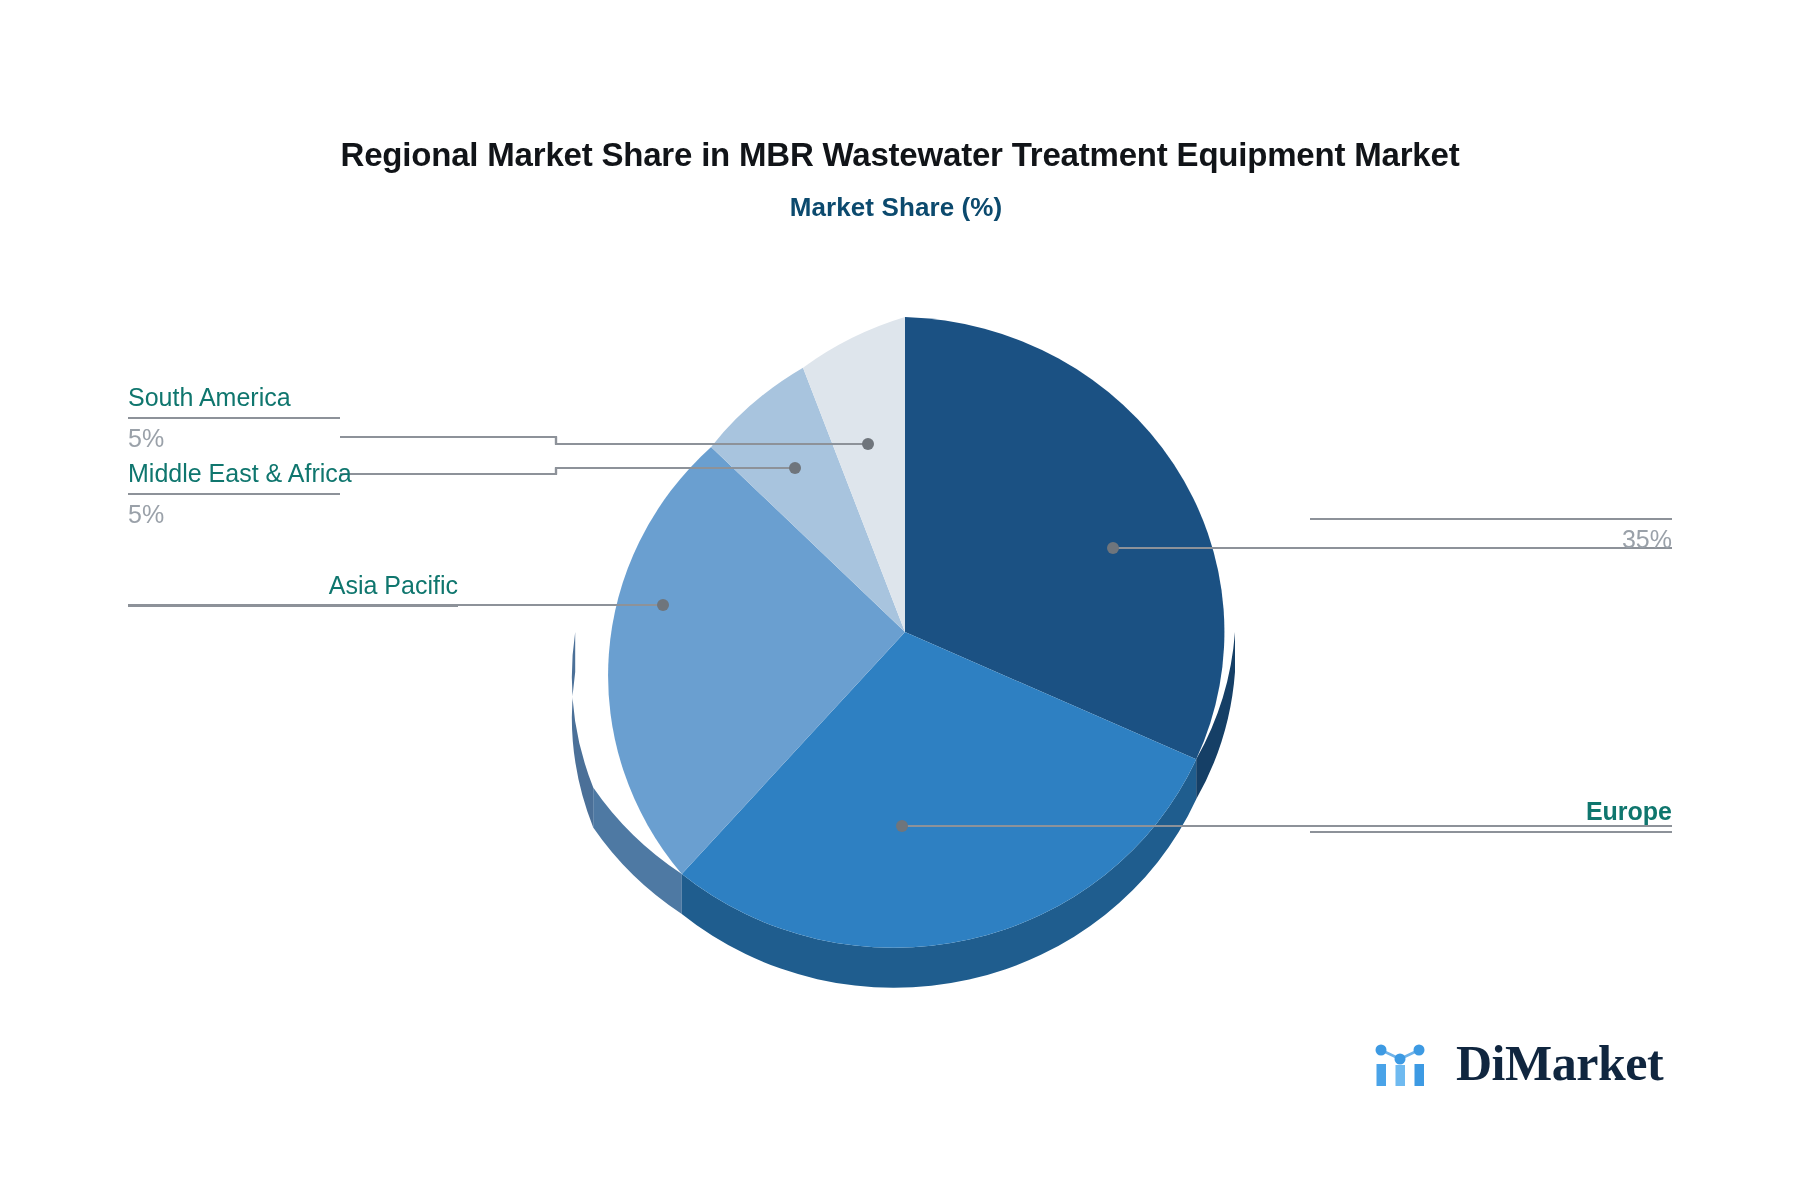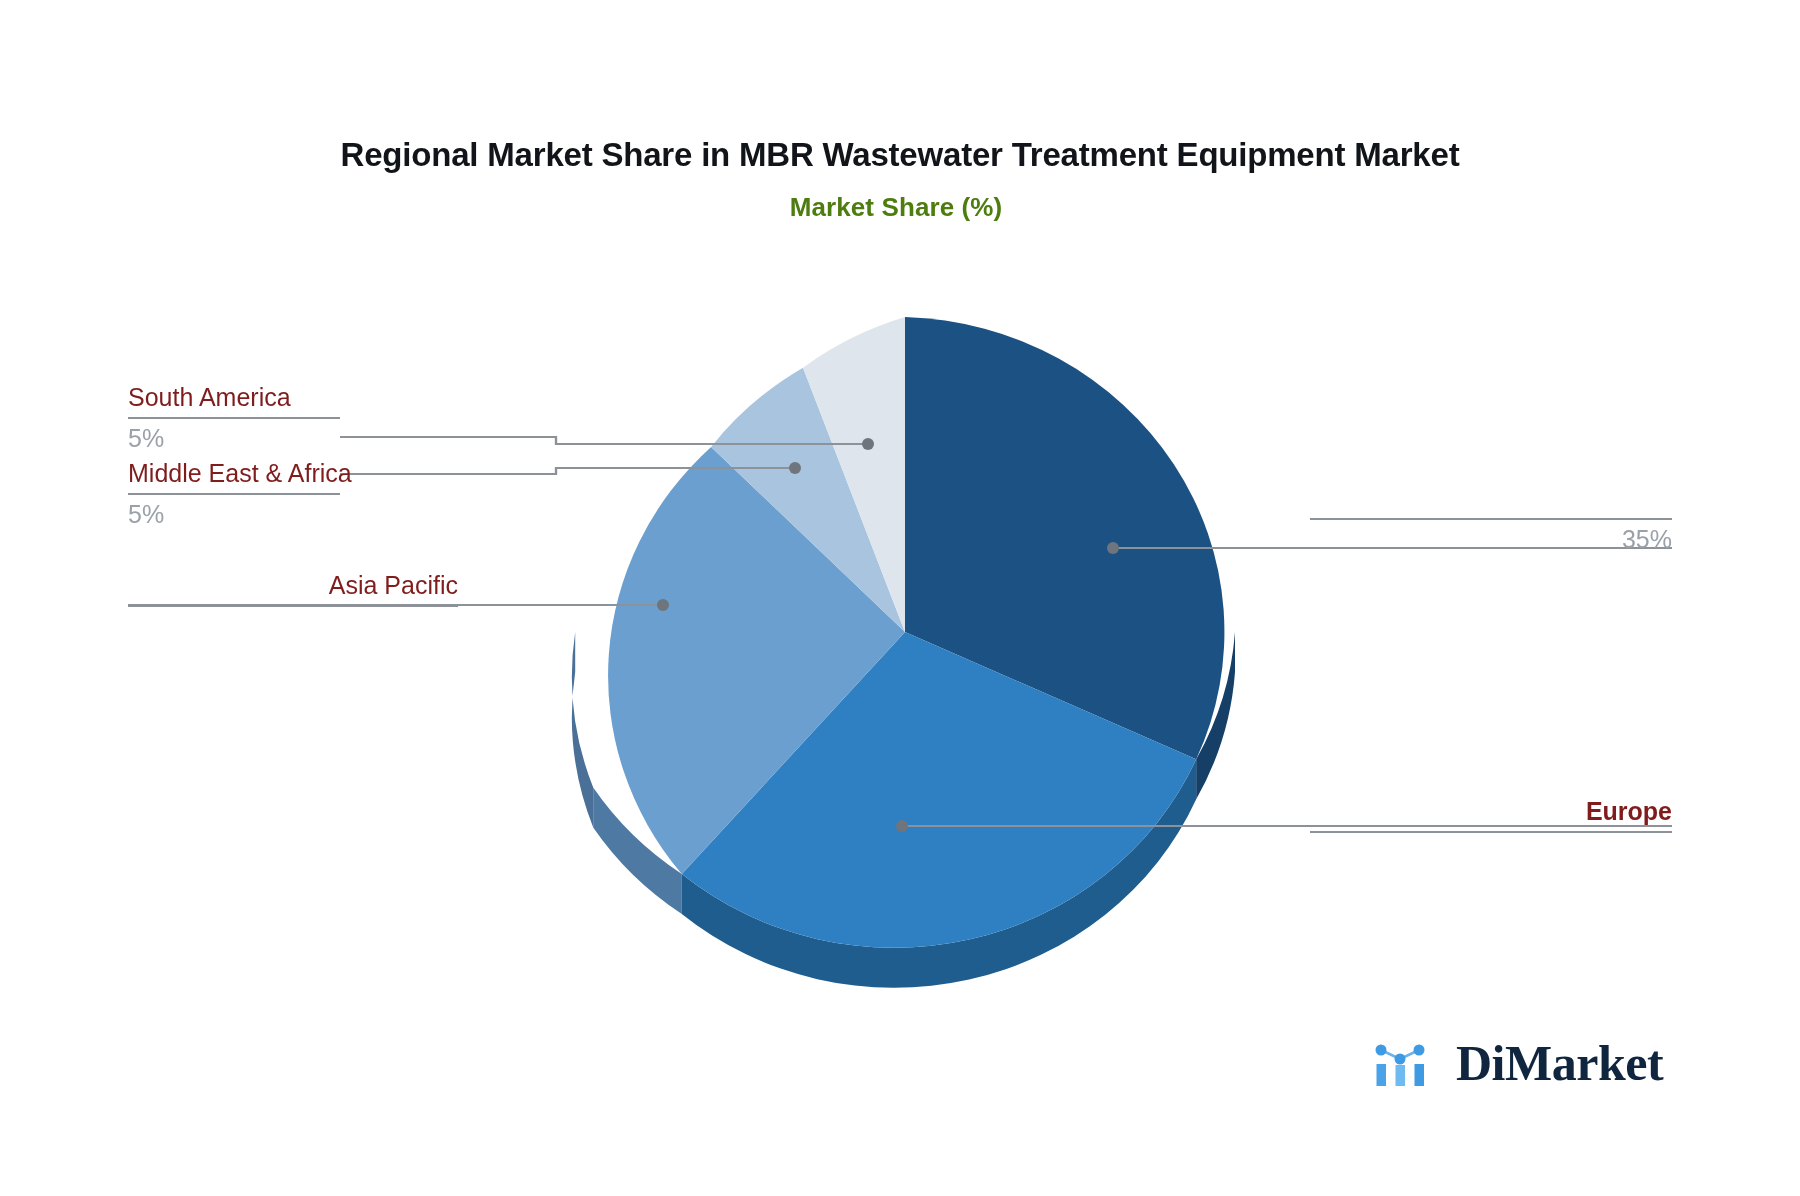--- a/index.html
+++ b/index.html
@@ -21,32 +21,32 @@
     font-weight:bold;
     color:#111418;
     letter-spacing:-0.2px;
     white-space:nowrap;
   }
   #chart-subtitle{
     position:absolute;left:0;right:8px;top:192px;
     text-align:center;
     font-size:26px;
     font-weight:bold;
-    color:#4d7c0f;
+    color:#0c4a6e;
     letter-spacing:0.1px;
   }
 
   
   #pie-svg{position:absolute;left:0;top:0;width:1800px;height:1196px;}
 
   
   .callout{position:absolute;}
   .callout .name{
     font-size:25px;
-    color:#7f1d1d;
+    color:#0f766e;
     line-height:30px;
     white-space:nowrap;
   }
   .callout .value{
     font-size:25px;
     color:#9aa1a9;
     line-height:30px;
     white-space:nowrap;
   }
   .callout .rule{

